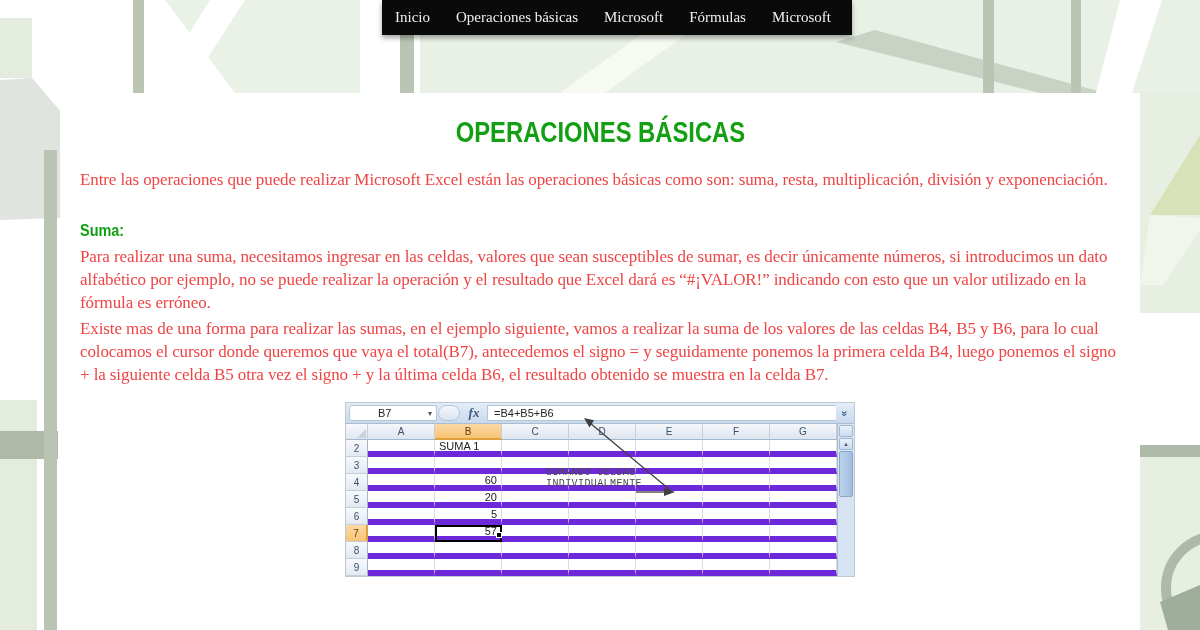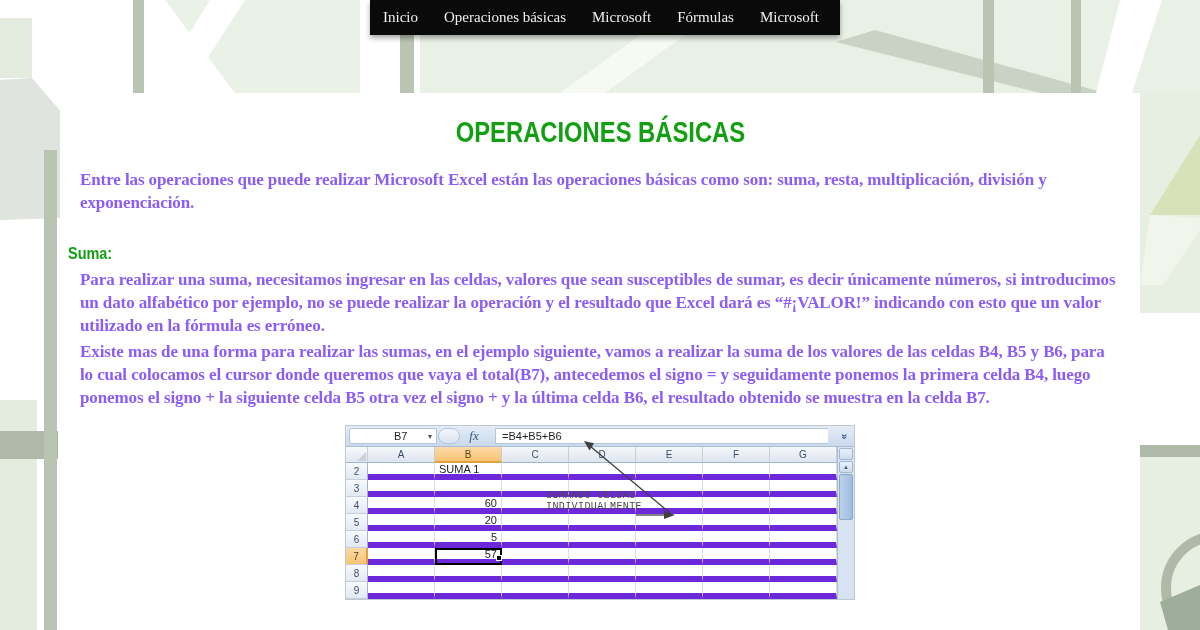--- a/index.html
+++ b/index.html
@@ -3,56 +3,56 @@
 <meta charset="utf-8">
 <style>
   * { margin:0; padding:0; box-sizing:border-box; }
   html,body { width:1200px; height:630px; overflow:hidden; background:#ffffff;
               font-family:"Liberation Sans", sans-serif; position:relative; }
 
   
   .bg { position:absolute; left:0; top:0; width:1200px; height:630px; z-index:0; }
 
   
-  .navbar { position:absolute; left:370px; top:0; width:470px; height:35px; z-index:5;
+  .navbar { position:absolute; left:382px; top:0; width:470px; height:35px; z-index:5;
             background:#0a0a0a; display:flex; align-items:center; gap:26px; padding:0 13px;
             box-shadow:0 3px 5px rgba(0,0,0,0.35); }
   .navbar a { color:#f0f0f0; font-family:"Liberation Serif", serif; font-size:15px;
               text-decoration:none; white-space:nowrap; cursor:pointer; }
 
   
   .card { position:absolute; left:60px; top:93px; width:1080px; height:560px;
           background:#ffffff; z-index:2; }
   .title-row { display:flex; justify-content:center; margin-top:23px; }
   .title-row span { display:inline-block; transform:scaleX(0.82); transform-origin:center;
           font-size:29px; font-weight:bold; color:#12A012; letter-spacing:0px; }
-  .card p { font-family:"Liberation Serif", serif; font-weight:bold; font-size:17px;
-            line-height:23px; color:#8b5cf6; margin:3px 19px 0 20px; letter-spacing:-0.1px; }
+  .card p { font-family:"Liberation Serif", serif; font-weight:normal; font-size:17px;
+            line-height:23px; color:#ef4444; margin:3px 19px 0 20px; letter-spacing:-0.1px; }
   .card p.intro { margin-top:19px; }
-  .ghead { margin:23px 20px 0 8px; }
+  .ghead { margin:23px 20px 0 20px; }
   .ghead span { display:inline-block; transform:scaleX(0.85); transform-origin:left center;
             font-size:17px; font-weight:bold; color:#12A012; }
   .ghead.second { margin-top:17px; }
 
   
   .excel { width:510px; margin:16px auto 0 auto; position:relative;
            border:1px solid #bfc9d4; background:#fff; }
   .fbar { height:21px; display:flex; align-items:stretch;
           background:linear-gradient(#e3edf8,#c9d9ec); border-bottom:1px solid #a9bdd3; }
   .namebox { width:88px; background:#fff; border:1px solid #b6c6d8; border-radius:3px 0 0 3px;
              margin:2px 0 2px 3px; font-size:11px; color:#222; display:flex; align-items:center;
-             padding-left:44px; position:relative; }
+             padding-left:28px; position:relative; }
   .namebox .dd { position:absolute; right:4px; top:3px; font-size:8px; color:#555; }
   .pill { width:22px; margin:2px 1px; background:linear-gradient(#f3f7fb,#d9e4f0);
           border:1px solid #b6c6d8; border-radius:9px; }
   .fxbtn { width:26px; display:flex; align-items:center; justify-content:center;
-           font-family:"Liberation Serif", serif; font-style:italic; font-weight:normal;
+           font-family:"Liberation Serif", serif; font-style:italic; font-weight:bold;
            font-size:13px; color:#3a5a7a; }
   .finput { flex:1; background:#fff; border:1px solid #b6c6d8; border-right:0;
-            margin:2px 8px; font-size:11px; color:#222; display:flex; align-items:center;
+            margin:2px 0; font-size:11px; color:#222; display:flex; align-items:center;
             padding-left:6px; }
   .fexpand { width:18px; display:flex; align-items:center; justify-content:center; }
   .fexpand span { display:inline-block; transform:rotate(90deg); font-size:10px; color:#41628c; font-weight:bold; }
 
   .gridwrap { display:flex; }
   .headrow { display:flex; height:16px; }
   .corner { width:22px; background:linear-gradient(#f8f9fb,#e1e7f0);
             border-right:1px solid #c4cedc; border-bottom:1px solid #9eb6ce; position:relative; }
   .corner:after { content:""; position:absolute; right:1px; bottom:1px;
             border-left:9px solid transparent; border-bottom:9px solid #c9d1dd; }

